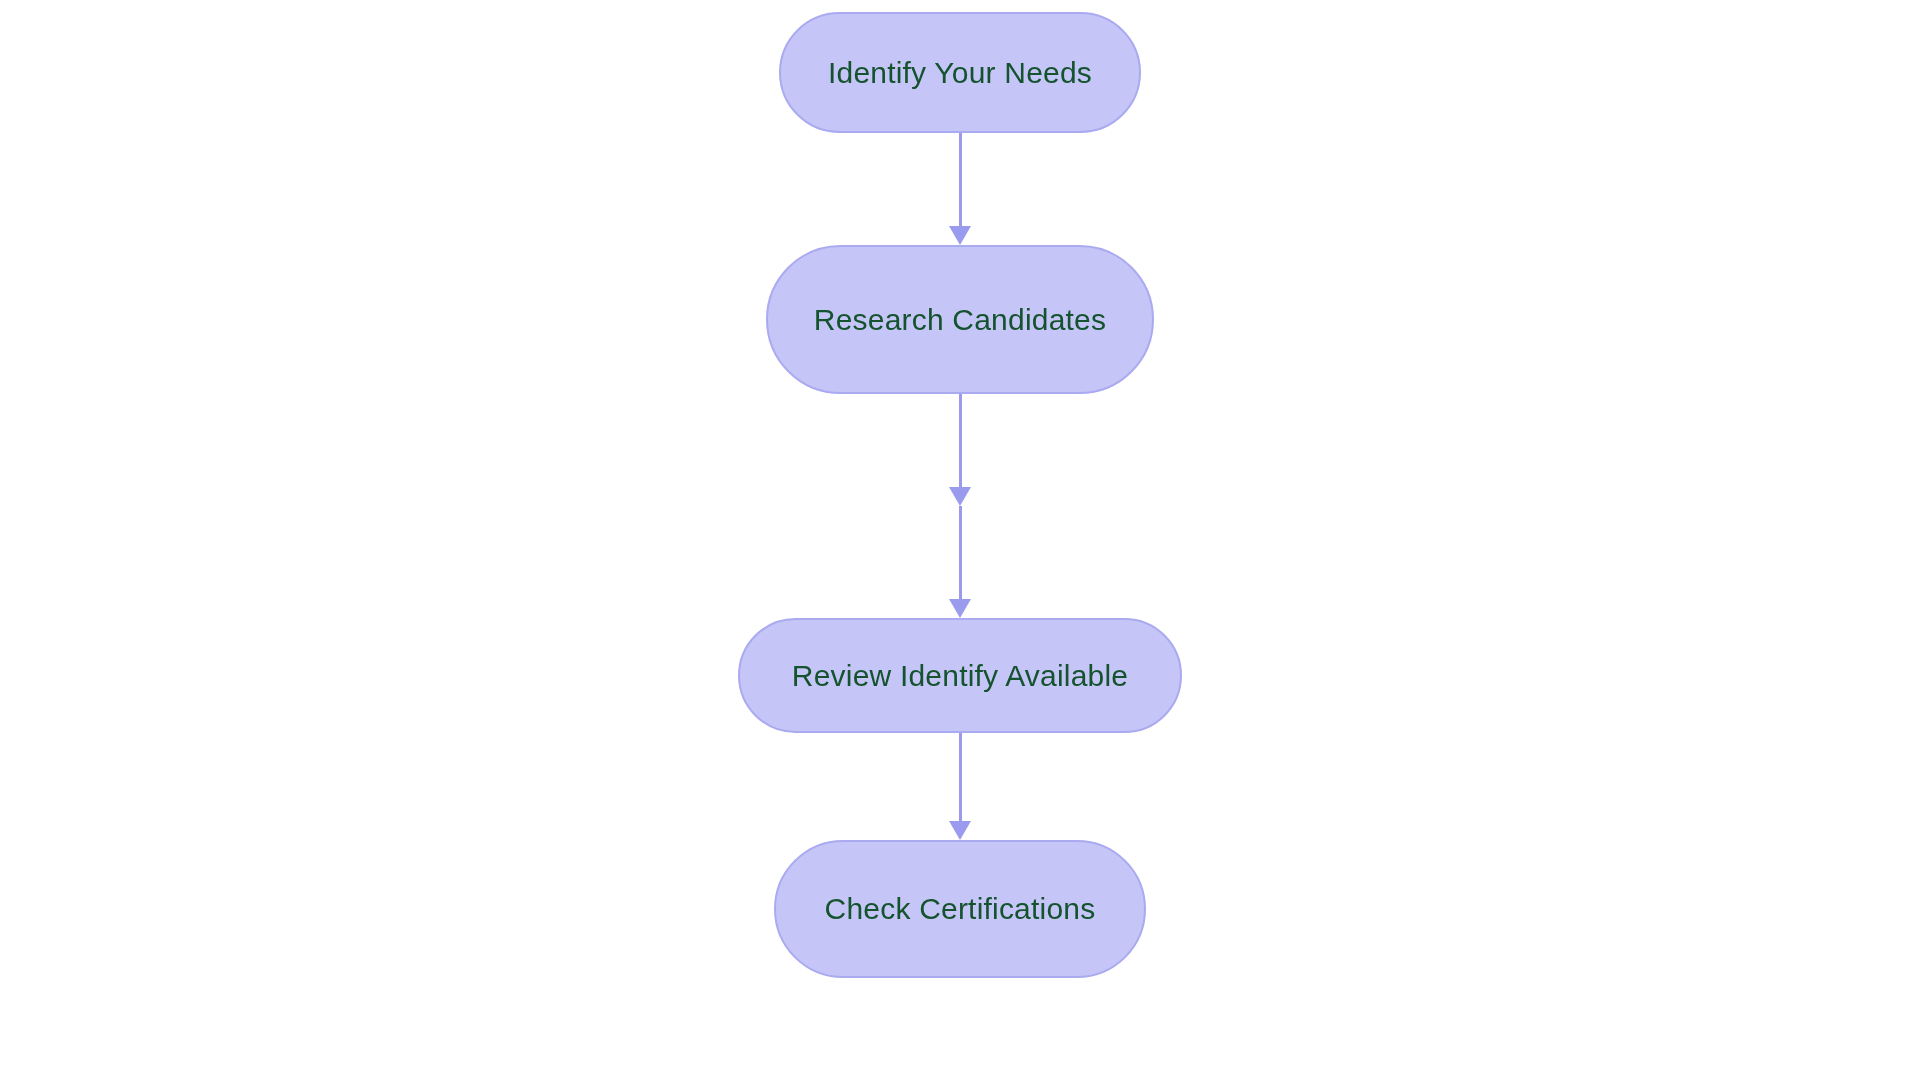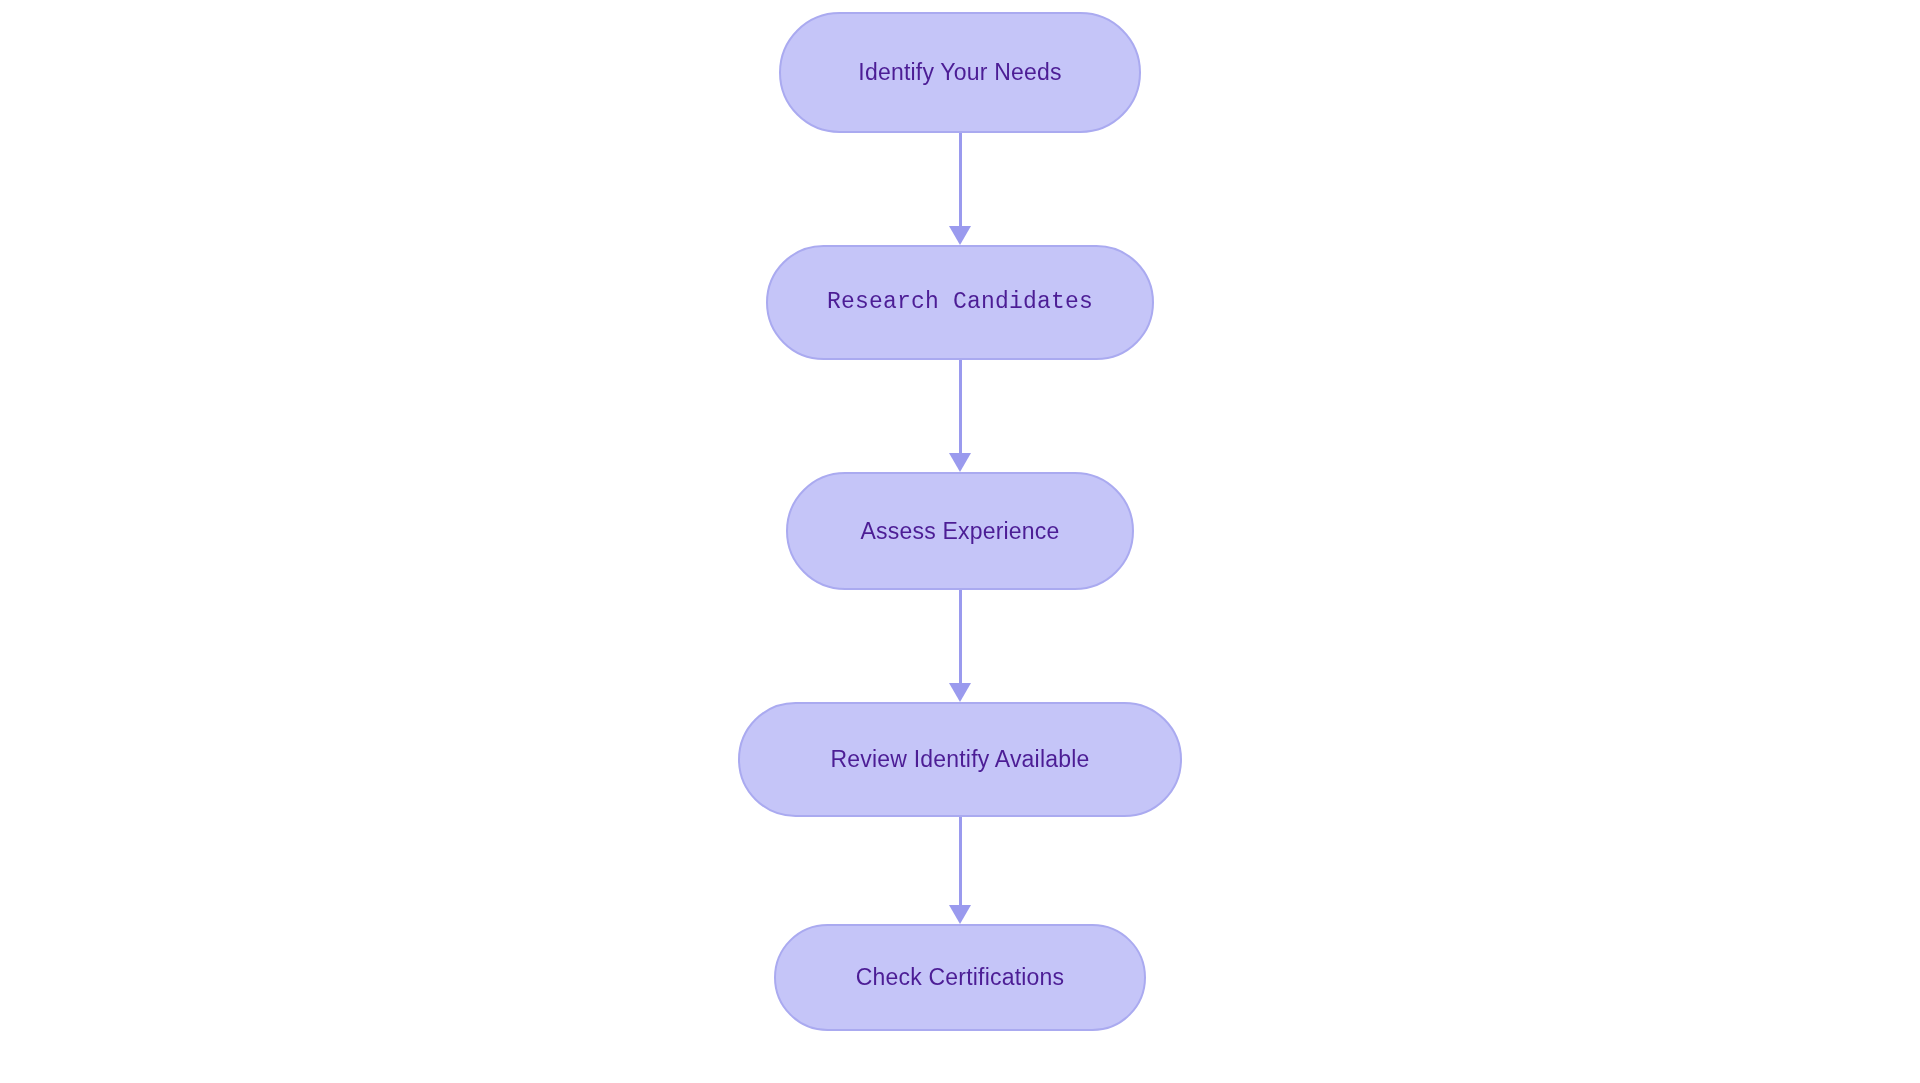--- a/index.html
+++ b/index.html
@@ -33,33 +33,33 @@
     border-radius: 999px;
     color: #2a2ad0;
     font-size: 31px;
     font-weight: 400;
     letter-spacing: 0.2px;
     white-space: nowrap;
     text-align: center;
   }
 
   .node-label {
-    color: #4c1d95;
-    font-size: 23px;
+    color: #14532d;
+    font-size: 30px;
     line-height: 1;
     padding: 0 4px;
     text-align: right;
   }
 
   
   .node-1 { width: 362px; height: 121px; margin-top: 12px; }
-  .node-2 { width: 388px; height: 115px; font-family: Liberation Mono, monospace; }
+  .node-2 { width: 388px; height: 149px; }
   .node-3 { width: 348px; height: 118px; }
   .node-4 { width: 444px; height: 115px; }
-  .node-5 { width: 372px; height: 107px; }
+  .node-5 { width: 372px; height: 138px; }
 
   .flow-connector {
     position: relative;
     width: 3px;
     display: flex;
     flex-direction: column;
     align-items: center;
   }
 
   .connector-stem {
@@ -99,23 +99,20 @@
 
   <div class="flow-node node-2">
     <span class="node-label">Research Candidates</span>
   </div>
 
   <div class="flow-connector conn-2">
     <div class="connector-stem"></div>
     <div class="connector-arrowhead"></div>
   </div>
 
-  <div class="flow-node node-3">
-    <span class="node-label">Assess Experience</span>
-  </div>
 
   <div class="flow-connector conn-3">
     <div class="connector-stem"></div>
     <div class="connector-arrowhead"></div>
   </div>
 
   <div class="flow-node node-4">
     <span class="node-label">Review Identify Available</span>
   </div>
 

